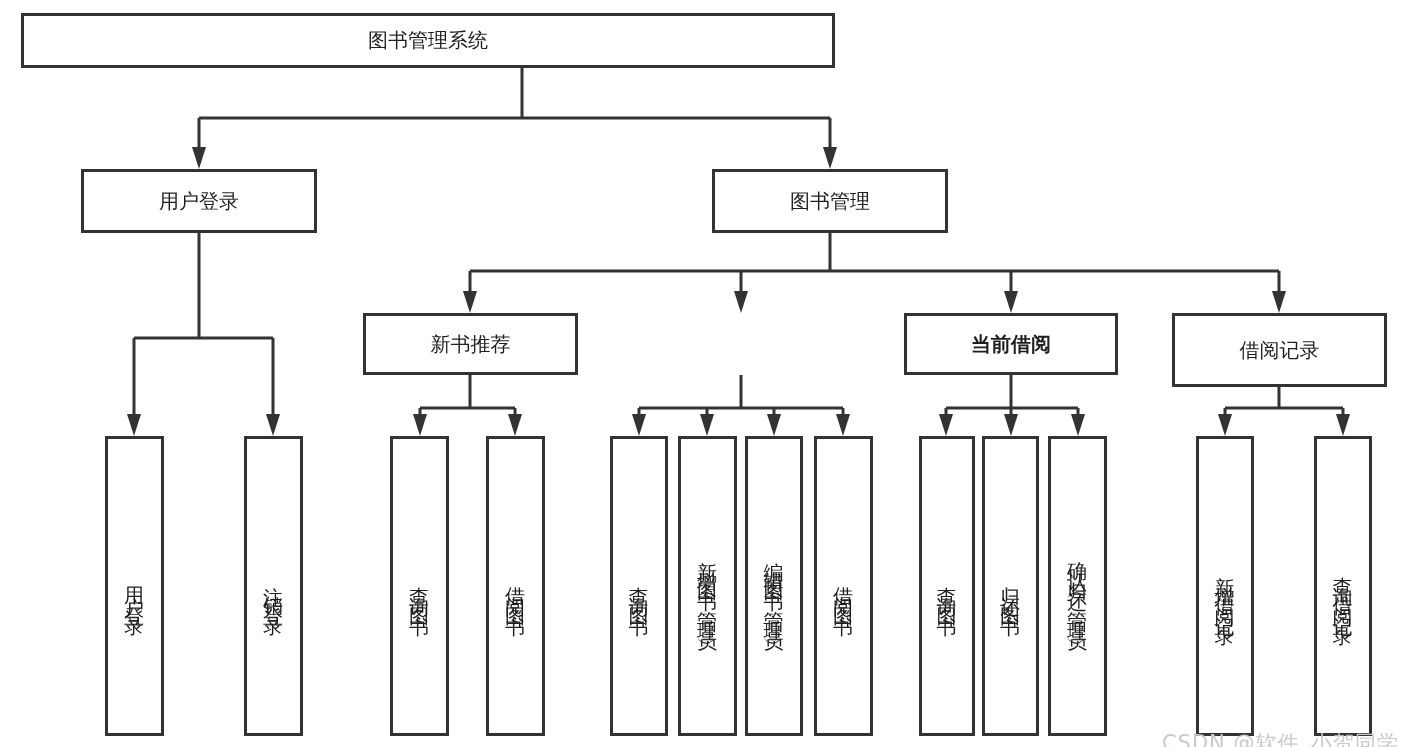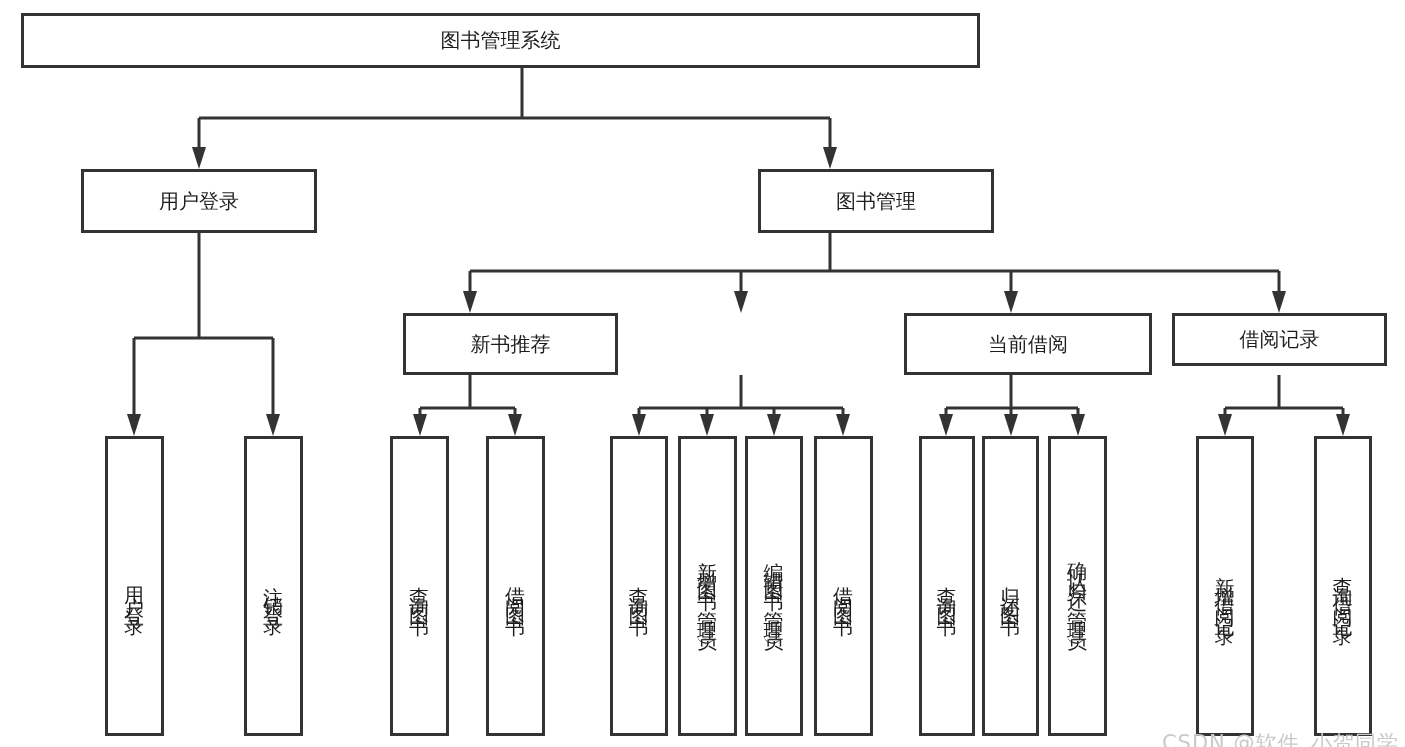--- a/index.html
+++ b/index.html
@@ -103,38 +103,38 @@
       <polygon points="767,414 781,414 774,436"></polygon>
       <polygon points="836,414 850,414 843,436"></polygon>
       <polygon points="939,414 953,414 946,436"></polygon>
       <polygon points="1004,414 1018,414 1011,436"></polygon>
       <polygon points="1071,414 1085,414 1078,436"></polygon>
       <polygon points="1218,414 1232,414 1225,436"></polygon>
       <polygon points="1336,414 1350,414 1343,436"></polygon>
     </g>
   </svg>
 
-  <div class="node" style="left:21px; top:13px; width:959px; height:55px;font-family:Liberation Mono, monospace;">
+  <div class="node" style="left:21px; top:13px; width:814px; height:55px;font-family:Liberation Mono, monospace;">
     <span>图书管理系统</span>
   </div>
 
   <div class="node" style="left:81px; top:169px; width:236px; height:64px;">
     <span>用户登录</span>
   </div>
-  <div class="node" style="left:712px; top:169px; width:236px; height:64px;margin-left:46px;">
+  <div class="node" style="left:712px; top:169px; width:236px; height:64px;">
     <span>图书管理</span>
   </div>
 
-  <div class="node" style="left:363px; top:313px; width:215px; height:62px;margin-left:40px;">
+  <div class="node" style="left:363px; top:313px; width:215px; height:62px;">
     <span>新书推荐</span>
   </div>
-  <div class="node" style="left:904px; top:313px; width:248px; height:62px;">
+  <div class="node" style="left:904px; top:313px; width:214px; height:62px;font-weight:bold;">
     <span>当前借阅</span>
   </div>
-  <div class="node" style="left:1172px; top:313px; width:215px; height:53px;">
+  <div class="node" style="left:1172px; top:313px; width:215px; height:74px;">
     <span>借阅记录</span>
   </div>
 
   <div class="leaf" style="left:105px; width:59px;">
     <span class="vtext">用户登录</span>
   </div>
   <div class="leaf" style="left:244px; width:59px;">
     <span class="vtext">注销登录</span>
   </div>
 

